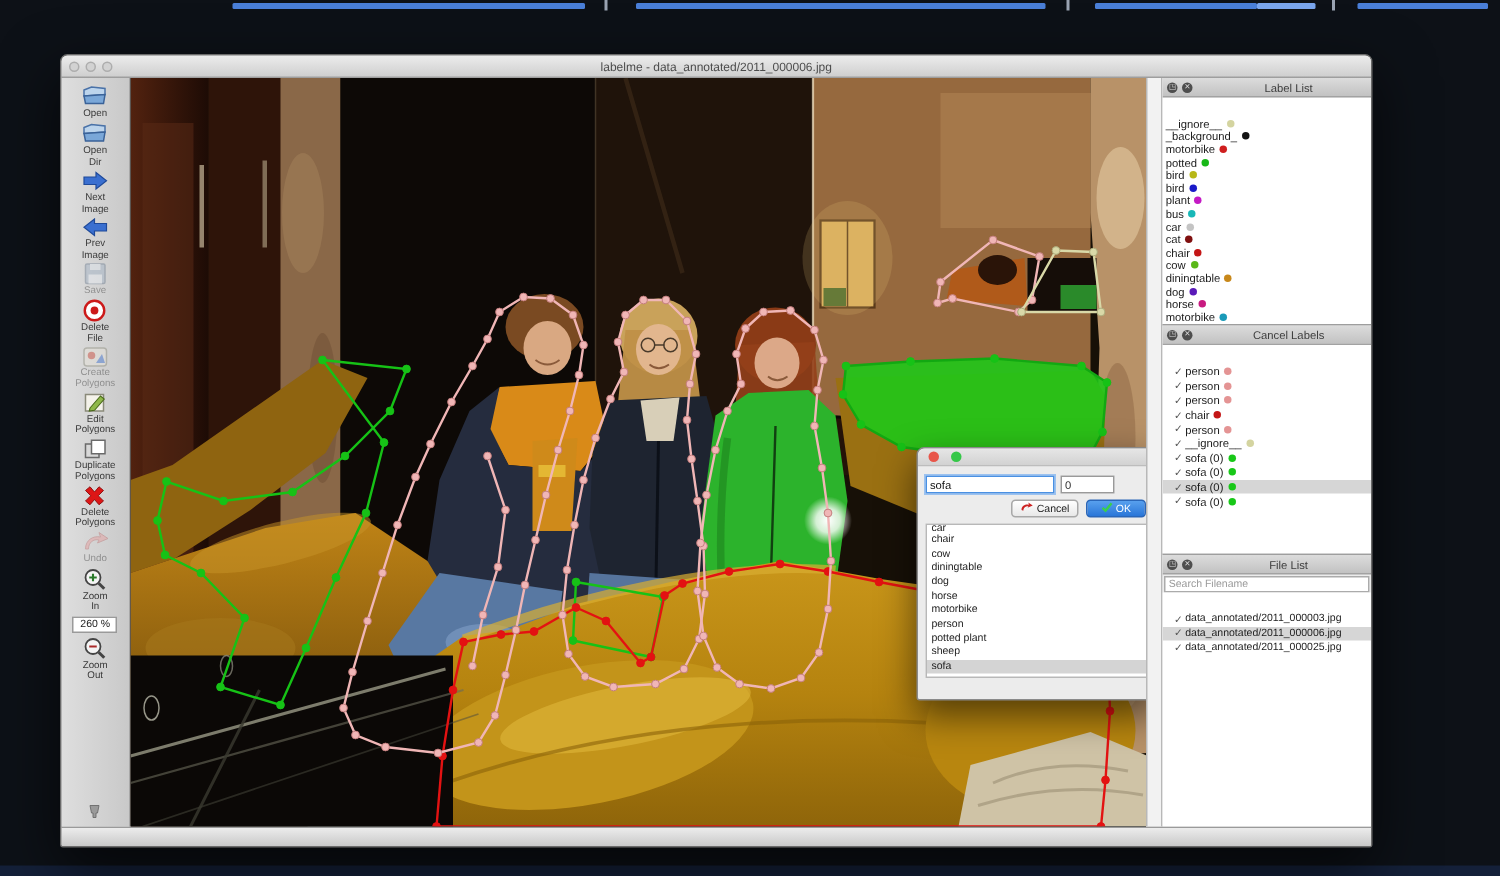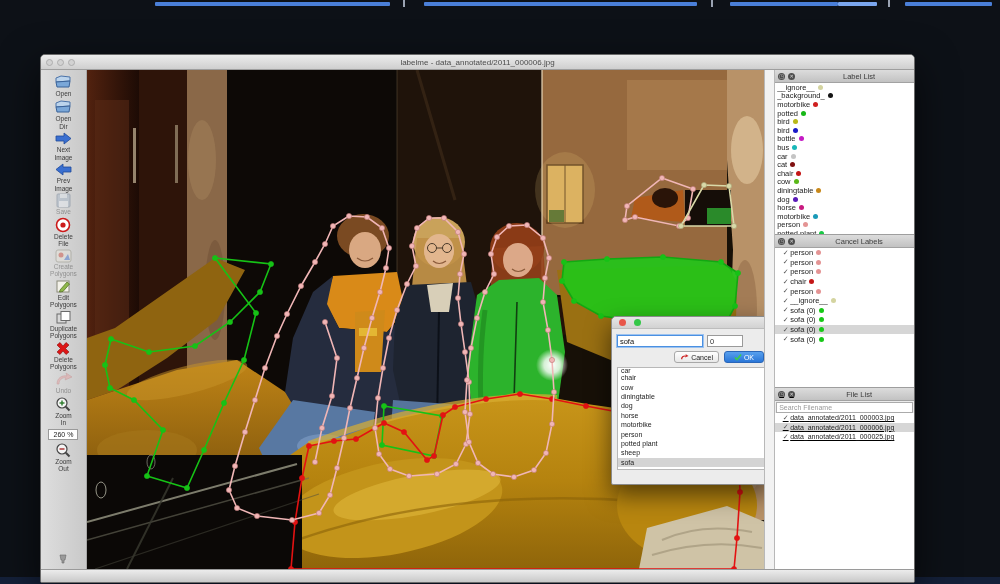--- a/index.html
+++ b/index.html
@@ -7,21 +7,21 @@
               font-family:"Liberation Sans", sans-serif; }
 
   
   .top-links { position:absolute; left:0; top:0; width:1000px; height:10px; }
   .link-bar  { position:absolute; top:2px; height:4px; background:#4a7fd8; border-radius:1px; }
   .link-bar.lite { background:#7aa6ee; }
   .link-sep  { position:absolute; top:0; width:2px; height:7px; background:#9aa3b2; }
   .bottom-bar{ position:absolute; left:0; bottom:0; width:1000px; height:7px; background:#142039; }
 
   
-  .app-window { position:absolute; left:40px; top:54px; width:875px; height:529px;
+  .app-window { position:absolute; left:40px; top:36px; width:875px; height:529px;
                 background:#d4d4d4; border:1px solid #6a6a6a; border-radius:5px 5px 2px 2px;
                 box-shadow:0 14px 40px rgba(0,0,0,.65); overflow:hidden; }
   .titlebar { height:15px; background:linear-gradient(#ececec,#cfcfcf); border-bottom:1px solid #9e9e9e;
               display:flex; align-items:center; position:relative; }
   .traffic { display:flex; gap:4px; margin-left:5px; }
   .tl-dot { width:7px; height:7px; border-radius:50%; background:#d2d2d2; border:1px solid #adadad; }
   .win-title { position:absolute; left:0; right:0; text-align:center; font-size:8px; color:#4c4c4c; }
 
   .window-body { display:flex; height:499px; }
 
@@ -42,21 +42,21 @@
   .vscroll { width:11px; background:#f2f2f2; border-left:1px solid #b8b8b8; border-right:1px solid #b8b8b8; }
 
   
   .side { width:139px; display:flex; flex-direction:column; background:#ececec; }
   .panel { display:flex; flex-direction:column; border-bottom:1px solid #9e9e9e; overflow:hidden; }
   .panel-hdr { height:13px; flex:0 0 13px; background:linear-gradient(#dcdcdc,#c2c2c2); border-bottom:1px solid #a2a2a2;
                display:flex; align-items:center; position:relative; }
   .ph-btn { width:7px; height:7px; border-radius:50%; background:#4e4e4e; margin-left:3px;
             color:#ddd; font-size:5px; line-height:7px; text-align:center; }
   .panel-title { position:absolute; left:0; right:0; text-align:center; font-size:7.5px; color:#3c3c3c;padding-left:29px; }
-  .panel-list { flex:1; background:#fff; overflow:hidden; padding-top:0; }
+  .panel-list { flex:1; background:#fff; overflow:hidden; padding-top:13px; }
   .lrow { display:flex; align-items:center; height:8.6px; padding-left:2px; font-size:7.5px; color:#1c1c1c; }
   .lrow .dot { width:5px; height:5px; border-radius:50%; margin-left:3px; flex:0 0 5px; }
   .lrow .chk { width:9px; font-size:7px; color:#555; text-align:center; }
   .lrow.indent { padding-left:6px; height:9.6px; }
   .lrow.sel { background:#d6d6d6; }
   .search-input { height:11px; margin:1px 1px 0 1px; border:1px solid #ababab; background:#fff;
                   font-size:7px; padding-left:2px; color:#222; font-family:"Liberation Sans",sans-serif; }
   .search-input::placeholder { color:#9a9a9a; }
   .file-row { height:10px; font-size:7px; }
 
@@ -633,21 +633,21 @@
             </div>
             <div class="lrow">
               <span>bird</span>
                  <span class="dot" style="background:#b8b818"></span>
             </div>
             <div class="lrow">
               <span>bird</span>
                  <span class="dot" style="background:#1a1ac8"></span>
             </div>
             <div class="lrow">
-              <span>bottle</span>
+              <span>plant</span>
                  <span class="dot" style="background:#c41ac4"></span>
             </div>
             <div class="lrow">
               <span>bus</span>
                  <span class="dot" style="background:#18b8b8"></span>
             </div>
             <div class="lrow">
               <span>car</span>
                  <span class="dot" style="background:#c4c4c4"></span>
             </div>
@@ -743,21 +743,21 @@
                  <span class="dot" style="background:#18c818"></span>
             </div>
             <div class="lrow indent">
               <span class="chk">✓</span>
                  <span>sofa (0)</span>
                  <span class="dot" style="background:#18c818"></span>
             </div>
           </div>
       </div>
 
-      <div class="panel" style="height:181px;border-bottom:none;text-decoration:underline;">
+      <div class="panel" style="height:181px;border-bottom:none;">
         <div class="panel-hdr">
           <div class="ph-btn">◳</div>
           <div class="ph-btn">✕</div>
           <div class="panel-title">File List</div>
         </div>
         <input class="search-input" placeholder="Search Filename" style="">
         <div class="panel-list" id="file-list">
             <div class="lrow indent file-row">
               <span class="chk">✓</span>
                  <span>data_annotated/2011_000003.jpg</span>

